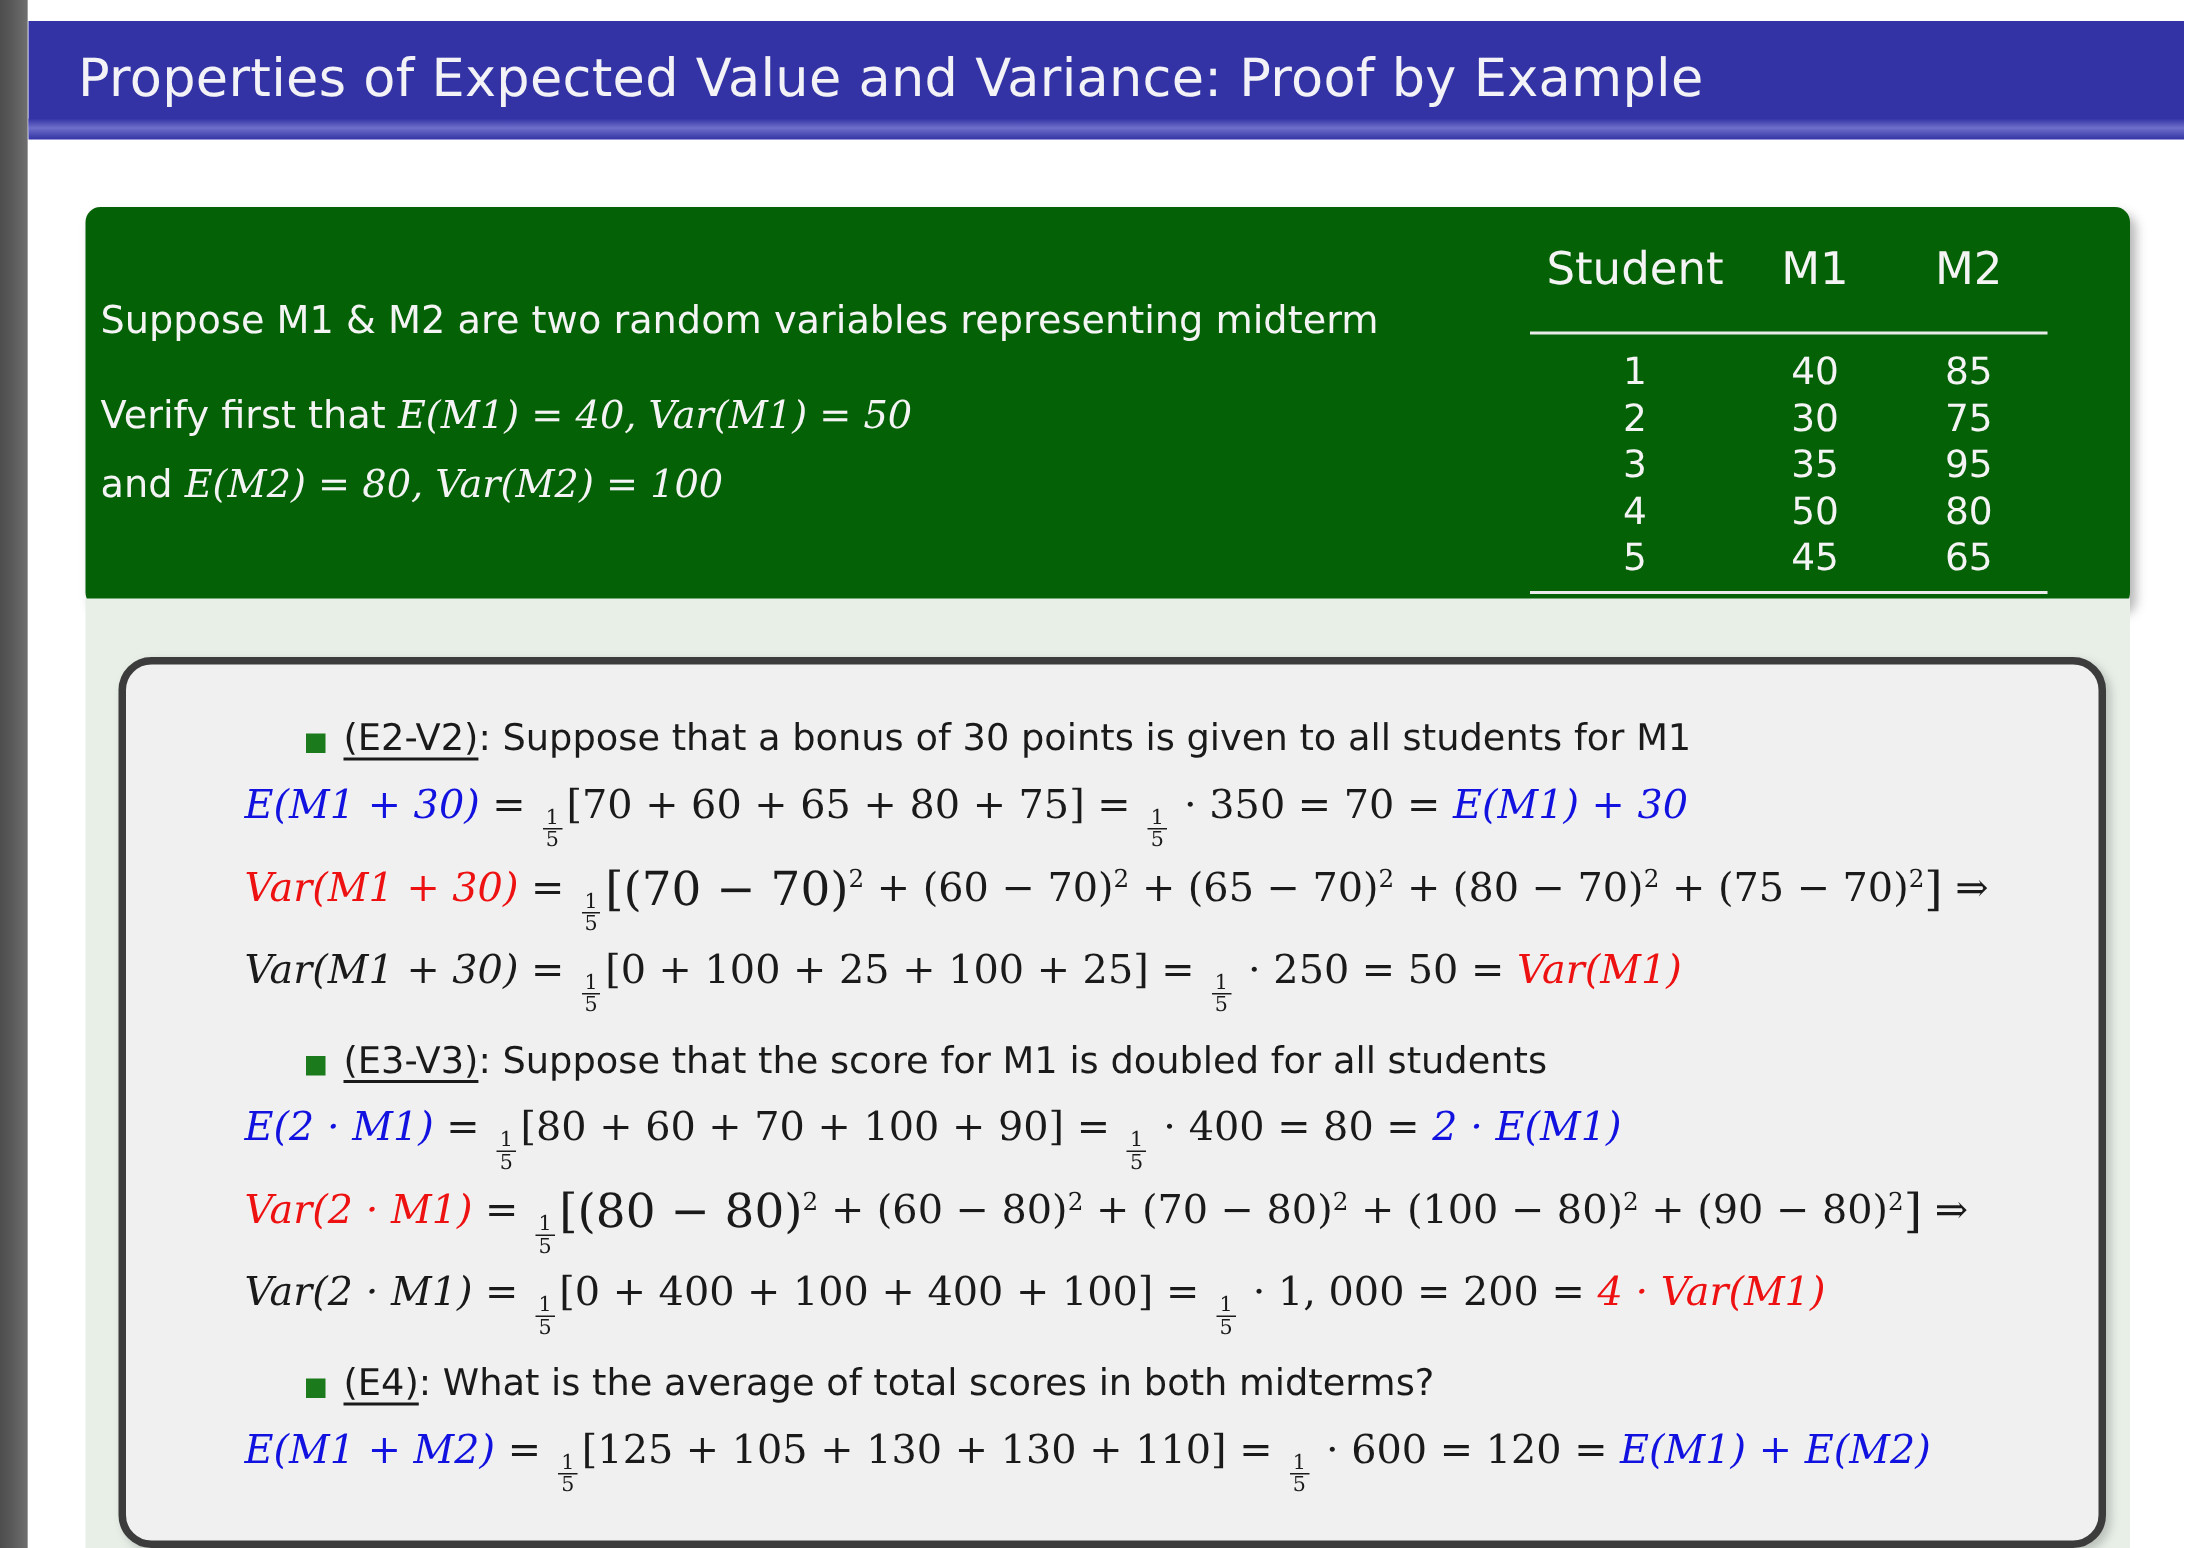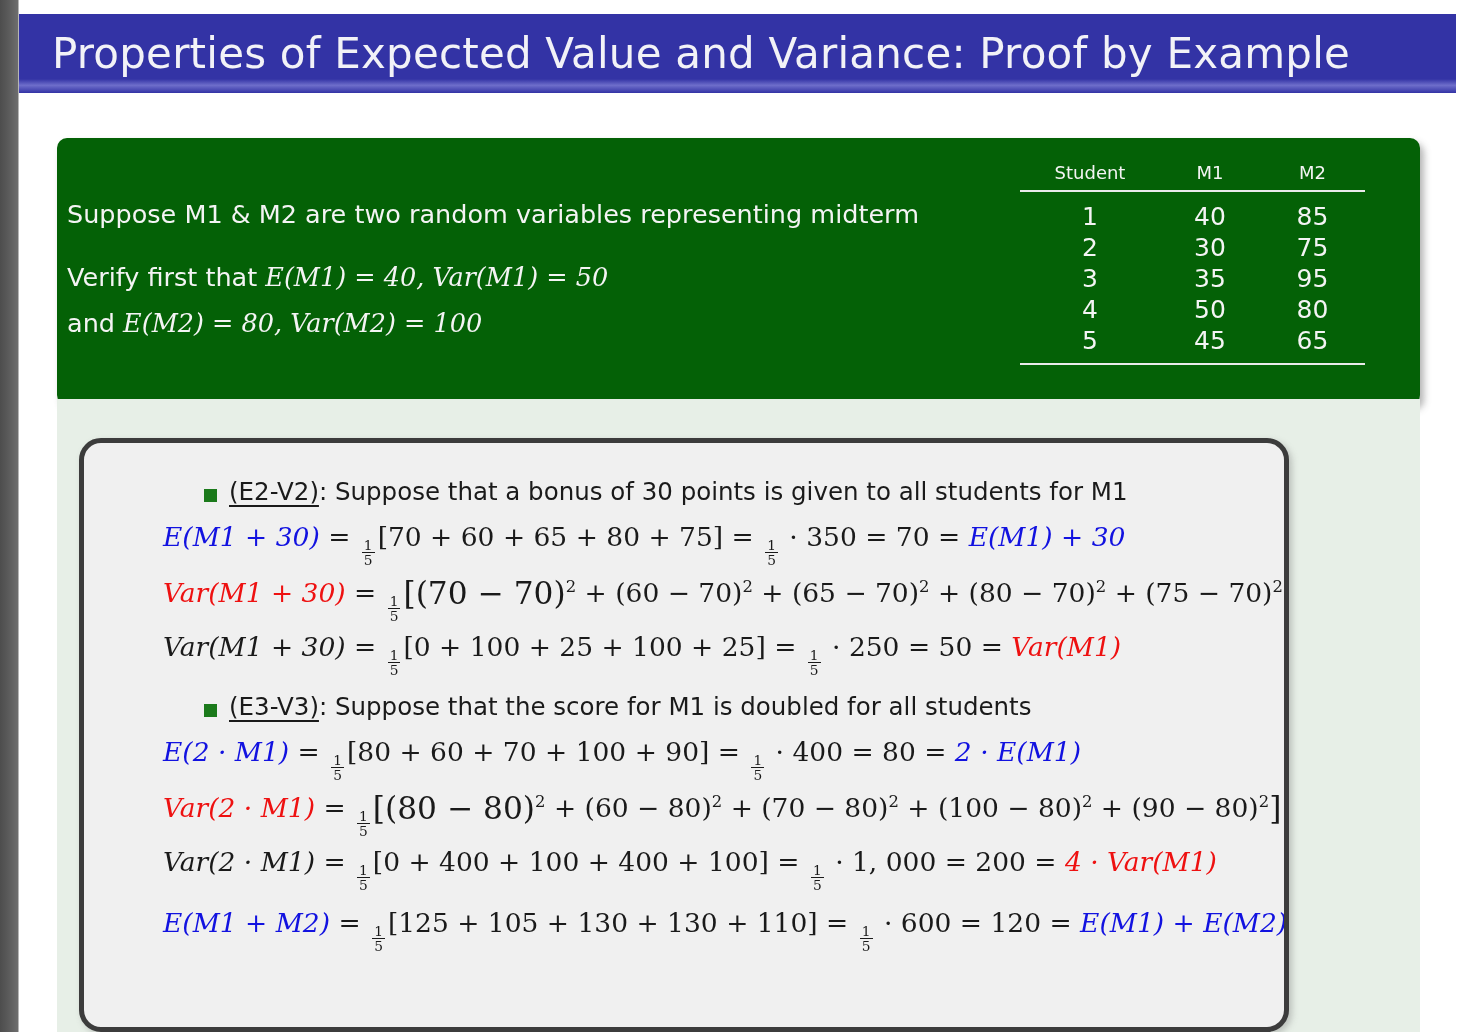--- a/index.html
+++ b/index.html
@@ -35,21 +35,21 @@
   #titlebar .fade {
     position: absolute;
     left: 0; bottom: 0; width: 100%; height: 14px;
     background: linear-gradient(to bottom, rgba(51,51,165,1) 0%, rgba(130,130,215,0.75) 45%, rgba(255,255,255,0) 100%);
   }
   #title-text {
     position: absolute;
     left: 33px; top: 50%;
     transform: translateY(-52%);
     color: #f2f2f7;
-    font-size: 42px;
+    font-size: 35px;
     font-family: "DejaVu Sans", sans-serif;
     font-weight: 400;
     letter-spacing: 0.2px;
     white-space: nowrap;
   }
 
   
   #premise-block {
     position: absolute;
     left: 38px; top: 124px;
@@ -78,24 +78,24 @@
   #score-table {
     position: absolute;
     left: 963px; top: 20px;
     width: 345px;
     border-collapse: collapse;
     color: #f4f4f4;
     font-size: 25px;
   }
   #score-table th {
     font-weight: 400;
-    padding: 4px 10px 7px 10px;
+    padding: 4px 10px 24px 10px;
     text-align: center;
     font-family: "DejaVu Sans", sans-serif;
-    font-size: 18px;
+    font-size: 30px;
   }
   #score-table thead tr { border-bottom: 2px solid #eaeaea; }
   #score-table tbody tr:last-child { border-bottom: 2px solid #eaeaea; }
   #score-table tbody tr:first-child td { padding-top: 10px; }
   #score-table tbody tr:last-child td { padding-bottom: 8px; }
   #score-table td {
     padding: 1px 10px;
     text-align: center;
     font-size: 25px;
   }
@@ -108,21 +108,21 @@
     position: absolute;
     left: 38px; top: 385px;
     width: 1363px; height: 633px;
     background: #e7efe7;
   }
 
   
   #content-box {
     position: absolute;
     left: 60px; top: 424px;
-    width: 1210px; height: 594px;
+    width: 1325px; height: 594px;
     background: #f0f0f0;
     border: 5px solid #3c3c3c;
     border-radius: 22px;
     box-shadow: 3px 3px 6px rgba(110,110,110,0.35);
     overflow: hidden;
   }
 
   #bullets {
     position: absolute;
     left: 0; top: 36px;
@@ -312,20 +312,23 @@
                 <span class="n">1</span>
                 <span class="d">5</span>
               </span><span>[0 + 400 + 100 + 400 + 100]</span><span> = </span><span class="frac">
                 <span class="n">1</span>
                 <span class="d">5</span>
               </span><span> · 1, 000 = 200 = </span><span class="red it">4 · Var(M1)</span>
           </div>
         </div>
 
         <div class="bullet-group">
+          <div class="bullet-head">
+            <span class="bullet-marker"></span><span class="bullet-tag">(E4)</span><span>:  What is the average of total scores in both midterms?</span>
+          </div>
 
           <div class="mathline">
             <span class="blue it">E(M1 + M2)</span><span> = </span><span class="frac">
                 <span class="n">1</span>
                 <span class="d">5</span>
               </span><span>[125 + 105 + 130 + 130 + 110]</span><span> = </span><span class="frac">
                 <span class="n">1</span>
                 <span class="d">5</span>
               </span><span> · 600 = 120 = </span><span class="blue it">E(M1) + E(M2)</span>
           </div>

